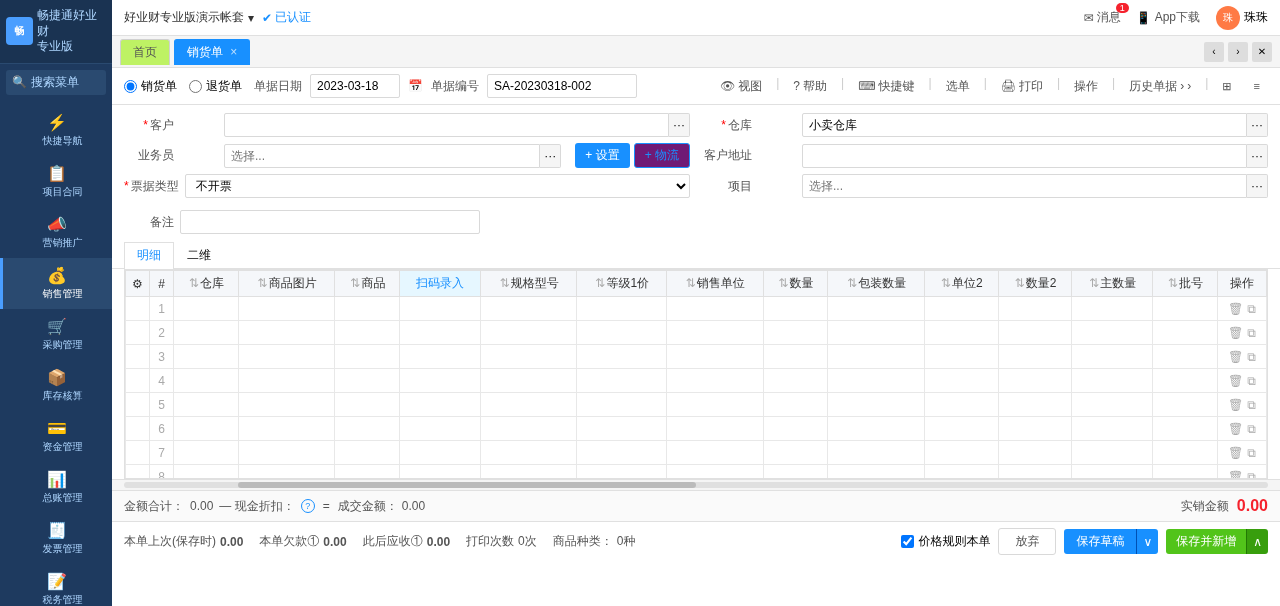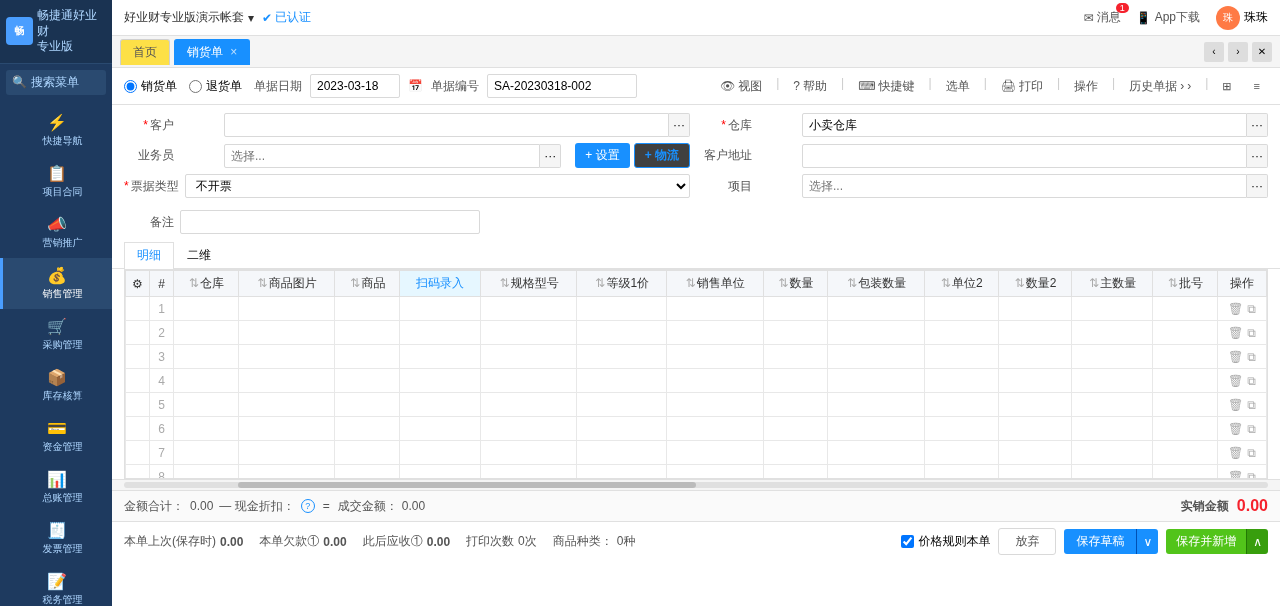--- a/index.html
+++ b/index.html
@@ -26,21 +26,21 @@
     .topbar-company { display: flex; align-items: center; gap: 4px; color: #333; font-size: 12px; }
     .topbar-verified { color: #1890ff; font-size: 11px; display: flex; align-items: center; gap: 3px; margin-left: 8px; }
     .topbar-right { margin-left: auto; display: flex; align-items: center; gap: 16px; }
     .topbar-icon-btn { display: flex; align-items: center; gap: 3px; cursor: pointer; color: #555; font-size: 11px; position: relative; }
     .badge { background: #f5222d; color: white; border-radius: 8px; padding: 0 4px; font-size: 9px; position: absolute; top: -6px; right: -8px; }
     .topbar-user { display: flex; align-items: center; gap: 4px; cursor: pointer; }
     .avatar { width: 24px; height: 24px; border-radius: 50%; background: #ff7a45; color: white; display: flex; align-items: center; justify-content: center; font-size: 10px; }
 
     
     .tabbar { background: #f5f5f5; height: 32px; display: flex; align-items: center; padding: 0 8px; border-bottom: 1px solid #e0e0e0; gap: 4px; }
-    .tab { padding: 4px 12px; border-radius: 3px 3px 0 0; cursor: pointer; font-size: 12px; color: #555; background: #fde047; border: 1px solid #d0d0d0; border-bottom: none; }
+    .tab { padding: 4px 12px; border-radius: 3px 3px 0 0; cursor: pointer; font-size: 12px; color: #555; background: #bef264; border: 1px solid #d0d0d0; border-bottom: none; }
     .tab.active { background: #1890ff; color: white; border-color: #1890ff; }
     .tab-close { margin-left: 4px; opacity: 0.7; }
     .tab-nav { margin-left: auto; display: flex; gap: 4px; }
     .tab-nav-btn { width: 20px; height: 20px; background: #ddd; border: none; cursor: pointer; border-radius: 2px; display: flex; align-items: center; justify-content: center; font-size: 10px; }
 
     
     .content { flex: 1; background: #fff; overflow: hidden; display: flex; flex-direction: column; }
     .form-header { padding: 6px 12px; border-bottom: 1px solid #e0e0e0; display: flex; align-items: center; gap: 12px; }
     .radio-group { display: flex; gap: 12px; }
     .radio-item { display: flex; align-items: center; gap: 4px; cursor: pointer; }
@@ -54,21 +54,21 @@
     .field-row { display: flex; align-items: center; gap: 6px; }
     .field-label { color: #555; white-space: nowrap; min-width: 50px; text-align: right; font-size: 12px; }
     .field-label.required::before { content: '*'; color: red; margin-right: 2px; }
     .field-input { flex: 1; border: 1px solid #d9d9d9; border-radius: 2px; padding: 3px 6px; font-size: 12px; height: 24px; }
     .field-input-with-btn { flex: 1; display: flex; align-items: center; }
     .field-input-with-btn input { flex: 1; border: 1px solid #d9d9d9; border-radius: 2px 0 0 2px; padding: 3px 6px; height: 24px; font-size: 12px; margin-left: 44px; }
     .field-more-btn { border: 1px solid #d9d9d9; border-left: none; background: #f5f5f5; padding: 3px 4px; cursor: pointer; border-radius: 0 2px 2px 0; height: 24px; }
     .field-select { flex: 1; border: 1px solid #d9d9d9; border-radius: 2px; padding: 3px 6px; height: 24px; font-size: 12px; background: #fff; }
     .right-btns { display: flex; gap: 4px; justify-content: flex-end; }
     .btn-blue { background: #1890ff; color: white; border: none; border-radius: 3px; padding: 3px 10px; cursor: pointer; font-size: 12px; }
-    .btn-outline { background: #404040; color: #1890ff; border: 1px solid #1890ff; border-radius: 3px; padding: 3px 10px; cursor: pointer; font-size: 12px; font-weight: bold; }
+    .btn-outline { background: #701a75; color: #1890ff; border: 1px solid #1890ff; border-radius: 3px; padding: 3px 10px; cursor: pointer; font-size: 12px; }
 
     
     .notes-row { padding: 4px 12px; display: flex; align-items: center; gap: 6px; }
     .notes-input { border: 1px solid #d9d9d9; border-radius: 2px; padding: 3px 6px; width: 300px; height: 24px; font-size: 12px; }
 
     
     .view-tabs { padding: 4px 12px 0; display: flex; gap: 0; border-bottom: 1px solid #e0e0e0; }
     .view-tab { padding: 4px 12px; cursor: pointer; border: 1px solid transparent; border-bottom: none; font-size: 12px; }
     .view-tab.active { border-color: #e0e0e0; background: #fff; border-bottom-color: #fff; color: #1890ff; margin-bottom: -1px; z-index: 1; }
 
@@ -81,21 +81,21 @@
     .row-num { color: #aaa; text-align: center; width: 24px; }
     .settings-col { text-align: center; cursor: pointer; }
     .action-icons { display: flex; gap: 4px; justify-content: center; }
     .icon-btn { cursor: pointer; color: #aaa; font-size: 12px; }
 
     
     .bottom-bar { padding: 6px 12px; border-top: 1px solid #e0e0e0; display: flex; align-items: center; font-size: 12px; background: #fafafa; }
     .bottom-info { display: flex; align-items: center; gap: 6px; color: #555; }
     .bottom-info-calc { display: flex; align-items: center; gap: 4px; }
     .bottom-right { margin-left: auto; display: flex; align-items: center; gap: 8px; }
-    .amount-label { color: #555; font-weight: bold; }
+    .amount-label { color: #555; }
     .amount-value { color: #f5222d; font-size: 16px; font-weight: bold; }
 
     
     .footer-bar { padding: 6px 12px; border-top: 1px solid #e0e0e0; display: flex; align-items: center; gap: 16px; background: #fff; }
     .footer-info { display: flex; align-items: center; gap: 4px; color: #555; }
     .footer-info-value { font-weight: bold; }
     .footer-right { margin-left: auto; display: flex; align-items: center; gap: 8px; }
     .footer-checkbox { display: flex; align-items: center; gap: 4px; cursor: pointer; }
     .btn-abandon { background: #fff; border: 1px solid #d9d9d9; color: #555; border-radius: 3px; padding: 4px 16px; cursor: pointer; font-size: 12px; }
     .btn-save-draft { background: #1890ff; color: white; border: none; border-radius: 3px 0 0 3px; padding: 4px 12px; cursor: pointer; font-size: 12px; }

